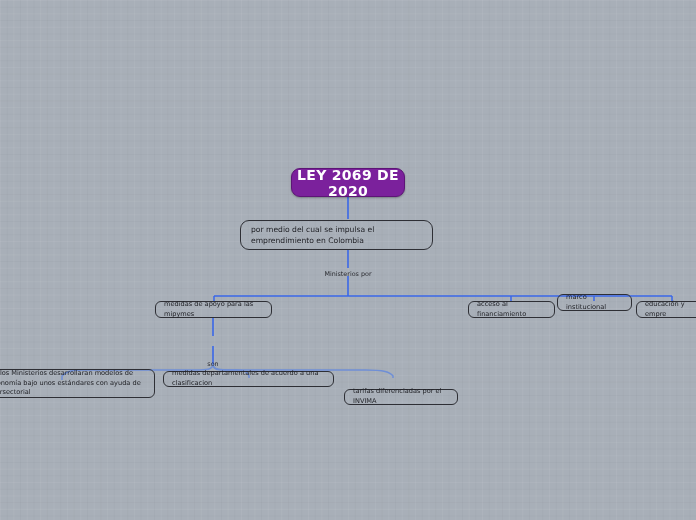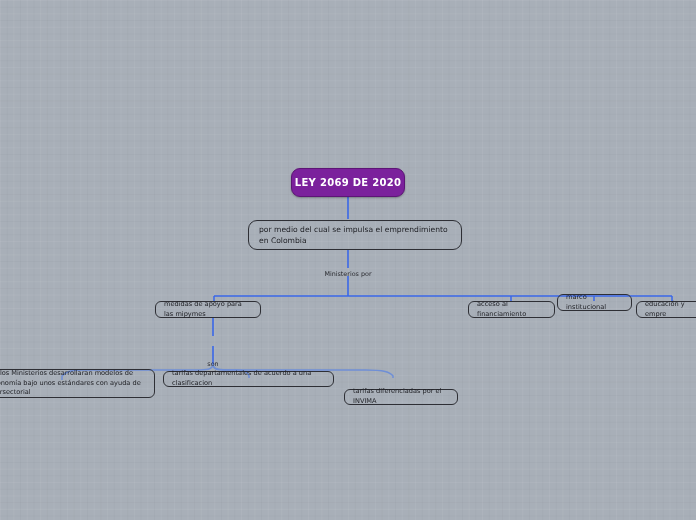--- a/index.html
+++ b/index.html
@@ -45,25 +45,26 @@
     align-items: center;
     border-radius: 7px;
     white-space: pre-line;
   }
 
   .node-root {
     background: #7b219c;
     border: 1px solid #5d1576;
     color: #ffffff;
     font-weight: bold;
-    font-size: 10px;
+    font-size: 14px;
     letter-spacing: 0.3px;
     justify-content: center;
     box-shadow: 0 1px 2px rgba(0,0,0,0.28);
     border-radius: 9px;
+    text-align: center;
   }
 
   .node-sub {
     background: transparent;
     border: 1.3px solid #2e2f35;
     color: #1e1f24;
     font-size: 7.6px;
     line-height: 1.5;
     padding: 4px 10px;
     border-radius: 9px;
@@ -112,27 +113,27 @@
 
     <path d="M213,364 C213,370 206,370 196,370 L83,370 C70,370 66,372 62,376 L62,380" stroke="#6f8fd6" stroke-width="1.5" fill="none"></path>
     <path d="M213,364 C213,370 218,370 226,370 L236,370 C245,370 248,372 249,376 L249,378" stroke="#6f8fd6" stroke-width="1.5" fill="none"></path>
     <path d="M213,364 C213,370 220,370 232,370 L366,370 C384,370 390,372 393,376 L393,378" stroke="#6f8fd6" stroke-width="1.5" fill="none"></path>
   </svg>
 
   <div class="node node-root" style="left:291px; top:168px; width:114px; height:29px;">
     <span>LEY 2069 DE 2020</span>
   </div>
 
-  <div class="node node-sub" style="left:248px; top:220px; width:214px; height:30px;">
+  <div class="node node-sub" style="left:240px; top:220px; width:193px; height:30px;">
     <span>por medio del cual se impulsa el emprendimiento en Colombia</span>
   </div>
 
   <div class="edge-label" style="left:348px; top:270px;">Ministerios por</div>
 
-  <div class="node node-leaf" style="left:155px; top:301px; width:106px; height:17px;">
+  <div class="node node-leaf" style="left:155px; top:301px; width:117px; height:17px;">
     <span>medidas de apoyo para las mipymes</span>
   </div>
 
   <div class="node node-leaf" style="left:468px; top:301px; width:87px; height:17px;border-radius:6px;">
     <span>acceso al financiamiento</span>
   </div>
 
   <div class="node node-leaf" style="left:557px; top:294px; width:75px; height:17px;">
     <span>marco institucional</span>
   </div>
@@ -143,20 +144,20 @@
 
   <div class="edge-label" style="left:213px; top:324px;margin-top:36px;">son</div>
 
   <div class="node node-leaf" style="left:-28px; top:369px; width:183px; height:29px; align-items:center;">
     <span>rno y los Ministerios desarrollaran modelos de
 la economía bajo unos estándares con ayuda de
 é intersectorial</span>
   </div>
 
   <div class="node node-leaf" style="left:163px; top:371px; width:171px; height:16px;">
-    <span>tarifas departamentales de acuerdo a una clasificacion</span>
+    <span>medidas departamentales de acuerdo a una clasificacion</span>
   </div>
 
   <div class="node node-leaf" style="left:344px; top:371px; width:114px; height:16px;margin-top:18px;">
     <span>tarifas diferenciadas por el INVIMA</span>
   </div>
 
 </div>
 
 </body></html>

